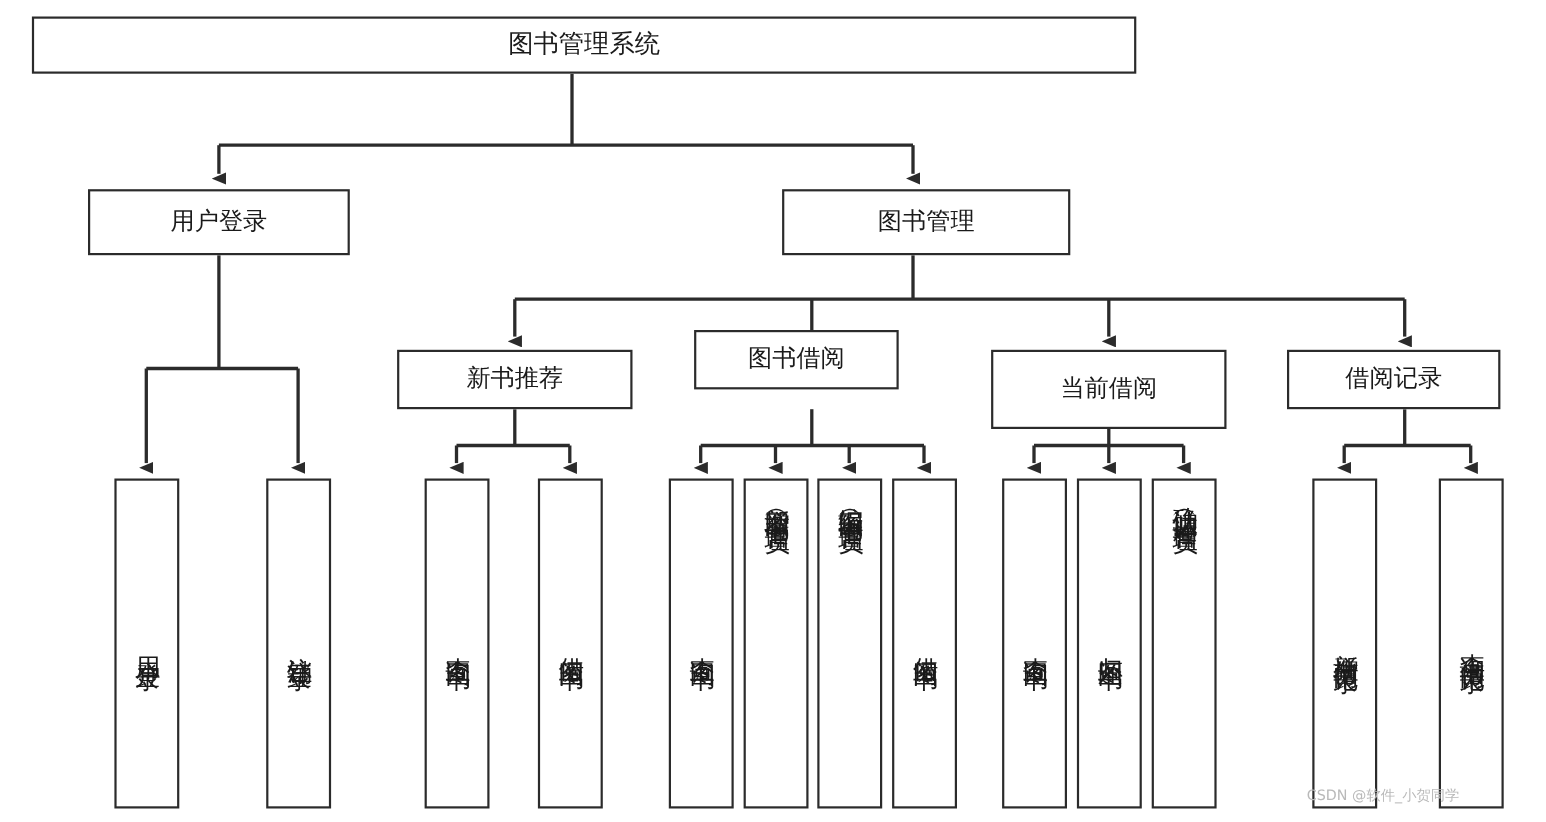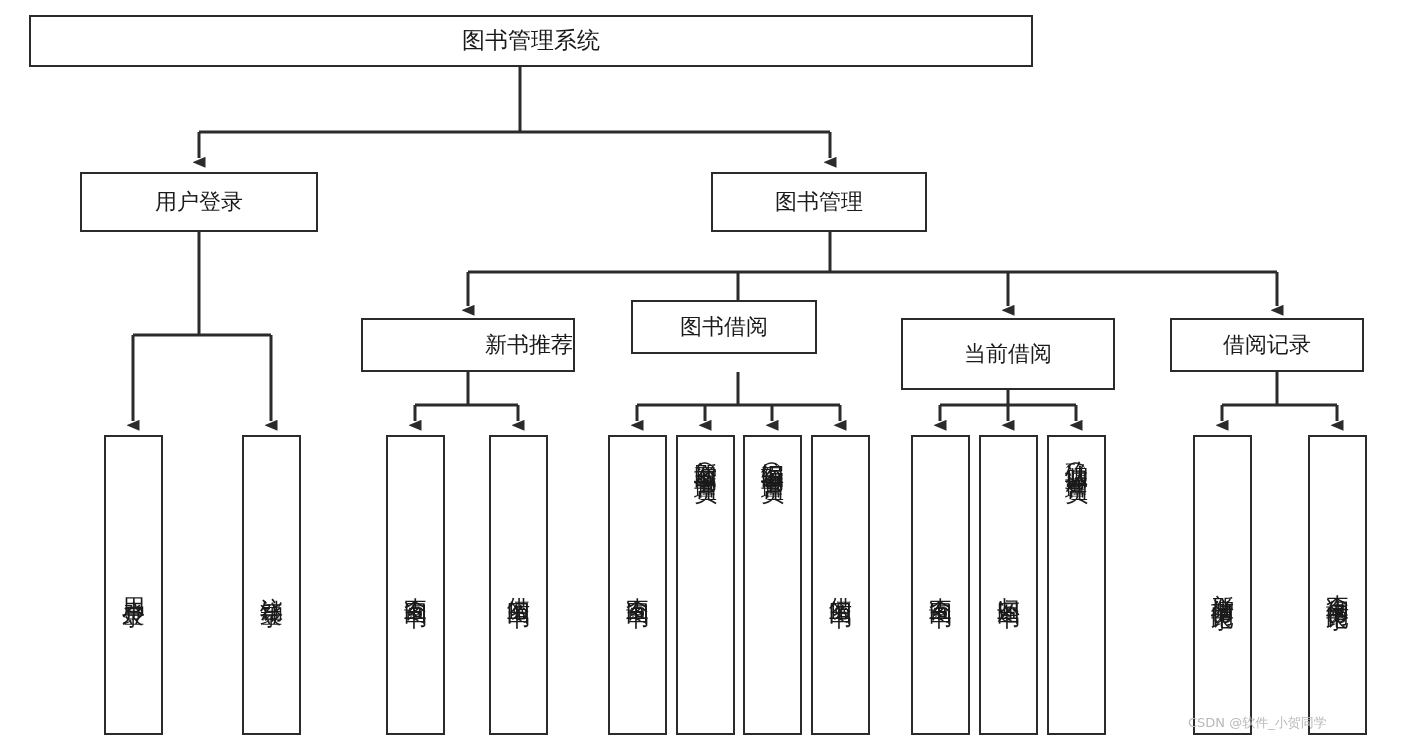--- a/index.html
+++ b/index.html
@@ -129,25 +129,25 @@
     </g>
   </svg>
 
   <div class="node-box node-root" style="left:18px; top:15px; width:1004px; height:52px;margin-left:11px;">
     <span class="node-label">图书管理系统</span>
   </div>
 
   <div class="node-box node-l2" style="left:80px; top:172px; width:238px; height:60px;">
     <span class="node-label">用户登录</span>
   </div>
-  <div class="node-box node-l2" style="left:711px; top:172px; width:216px; height:60px;">
+  <div class="node-box node-l2" style="left:711px; top:172px; width:262px; height:60px;">
     <span class="node-label">图书管理</span>
   </div>
 
-  <div class="node-box node-l3" style="left:361px; top:318px; width:214px; height:54px;justify-content:flex-end;">
+  <div class="node-box node-l3" style="left:361px; top:318px; width:214px; height:54px;">
     <span class="node-label">新书推荐</span>
   </div>
   <div class="node-box node-l3" style="left:631px; top:300px; width:186px; height:54px;">
     <span class="node-label">图书借阅</span>
   </div>
   <div class="node-box node-l3" style="left:901px; top:318px; width:214px; height:72px;">
     <span class="node-label">当前借阅</span>
   </div>
   <div class="node-box node-l3" style="left:1170px; top:318px; width:194px; height:54px;">
     <span class="node-label">借阅记录</span>

